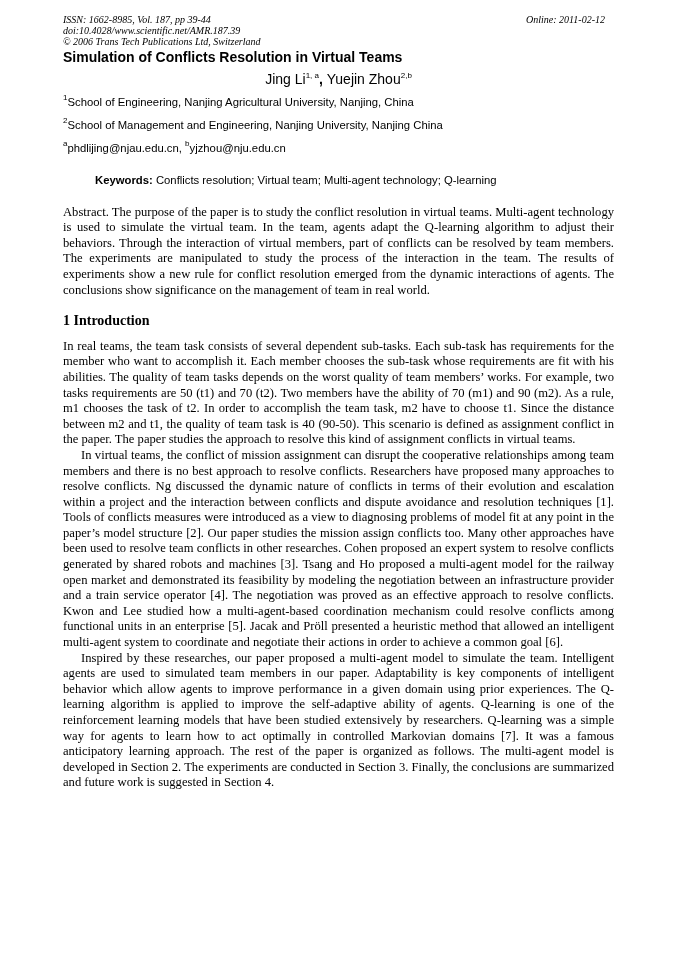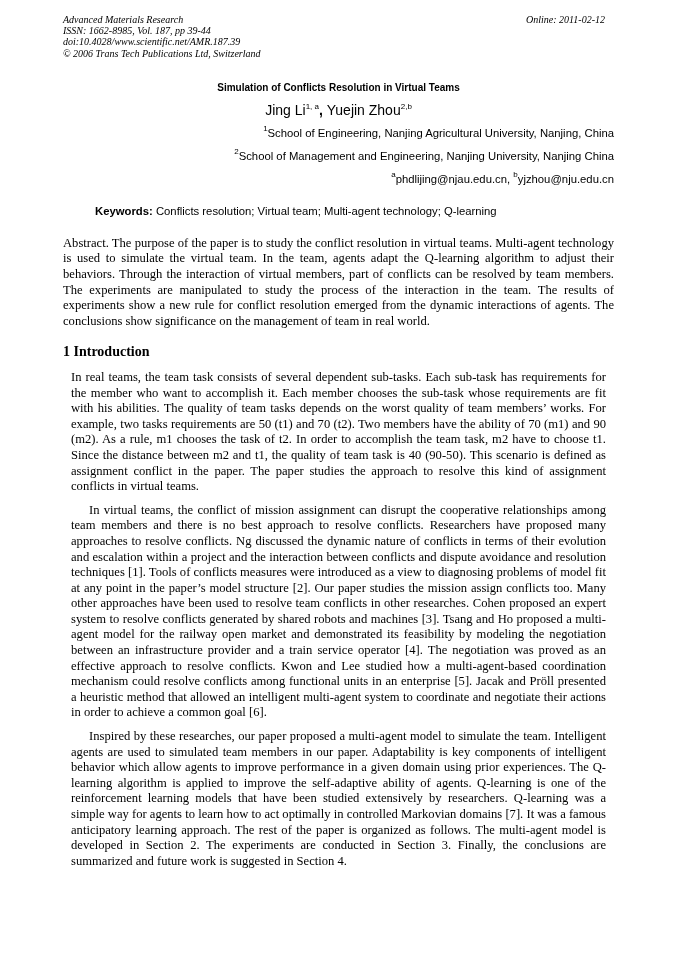--- a/index.html
+++ b/index.html
@@ -1,41 +1,40 @@
 <!DOCTYPE html>
 <html><head>
 <meta charset="utf-8">
 <style>
   html, body { margin: 0; padding: 0; background: #ffffff; }
   body { width: 678px; height: 959px; position: relative; overflow: hidden; color: #000; }
   .page { position: absolute; left: 63px; top: 14px; width: 551px; }
   .hdr { font-family: "Liberation Serif", serif; font-style: italic; font-size: 10px; line-height: 11.2px; position: relative; }
   .hdr-right { position: absolute; right: 9px; top: 0; }
-  .title { font-family: "Liberation Sans", sans-serif; font-weight: bold; font-size: 10px; text-align: center; margin-top: 20px; line-height: 18px; }
+  .title { font-family: "Liberation Sans", sans-serif; font-weight: bold; font-size: 14px; line-height: 18px; }
   .authors { font-family: "Liberation Sans", sans-serif; font-size: 14px; text-align: center; margin-top: 4px; line-height: 18px; }
   .authors sup, .aff sup { font-size: 8px; vertical-align: 6px; line-height: 0; }
-  .aff { font-family: "Liberation Sans", sans-serif; font-size: 11.3px; text-align: right; line-height: 14px; margin-top: 7px; }
+  .aff { font-family: "Liberation Sans", sans-serif; font-size: 11.3px; text-align: left; line-height: 14px; margin-top: 7px; }
   .aff + .aff { margin-top: 9px; }
   .keywords { font-family: "Liberation Sans", sans-serif; font-size: 11.3px; margin-top: 18px; line-height: 14px; padding-left: 32px; }
   .keywords b { font-weight: bold; }
   .body-text { font-family: "Liberation Serif", serif; font-size: 12.6px; line-height: 15.6px; text-align: justify; }
   .abstract { margin-top: 18px; }
   .abstract b { font-weight: normal; }
   .section { font-family: "Liberation Serif", serif; font-weight: bold; font-size: 14px; margin-top: 15px; line-height: 15.6px; }
   .section + .body-text { margin-top: 10px; }
-  .para { margin: 8px; }
+  .para { margin: 0; }
   .indent { text-indent: 18px; }
 </style>
 </head>
 <body>
 
 <div class="page">
 
   <div class="hdr">
-    <div>Advanced Materials Research</div>
     <div>ISSN: 1662-8985, Vol. 187, pp 39-44</div>
     <div>doi:10.4028/www.scientific.net/AMR.187.39</div>
     <div>© 2006 Trans Tech Publications Ltd, Switzerland</div>
     <div class="hdr-right">Online: 2011-02-12</div>
   </div>
 
   <div class="title">Simulation of Conflicts Resolution in Virtual Teams</div>
 
   <div class="authors">
     <span>Jing Li</span><sup>1, a</sup><span style="font-weight:bold;">, </span><span>Yuejin Zhou</span><sup>2,b</sup>

